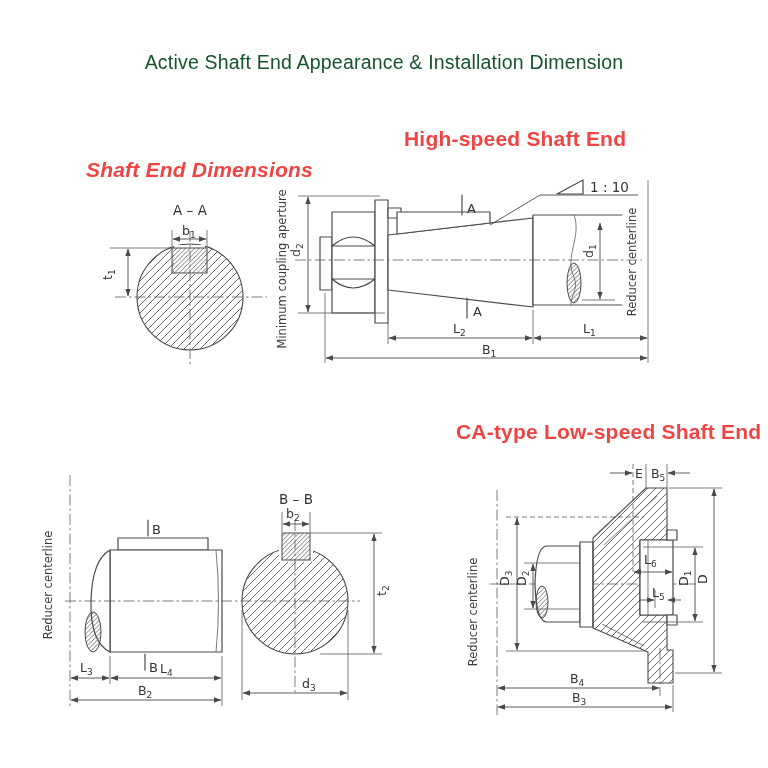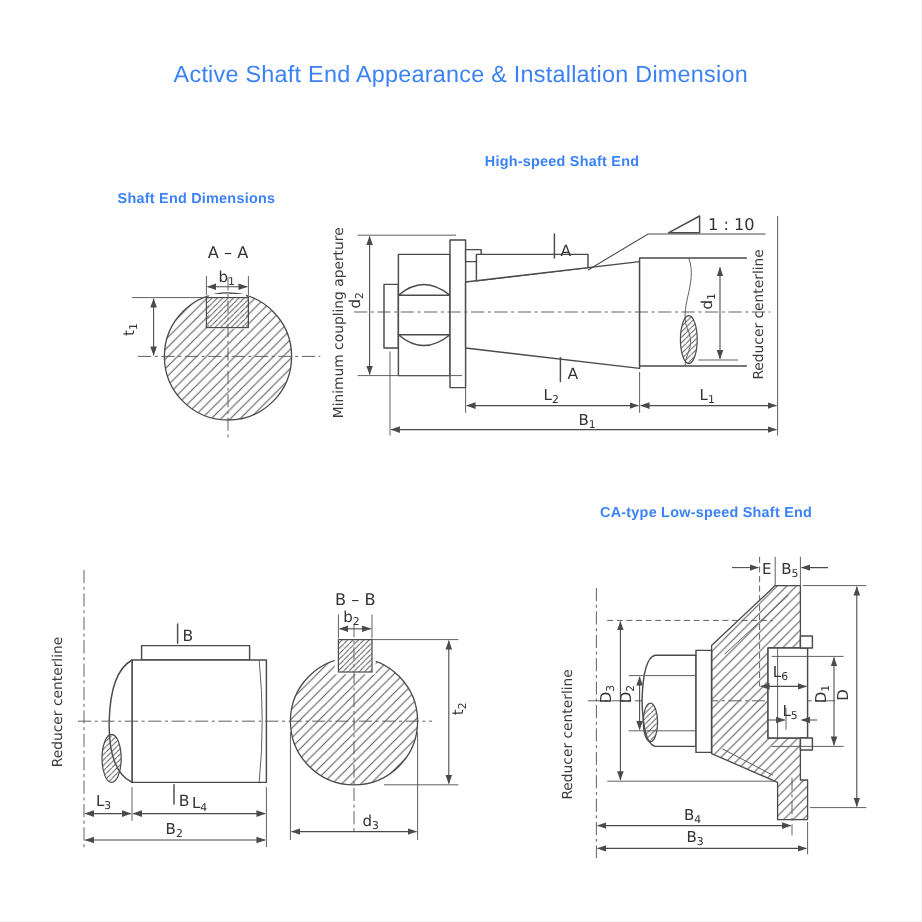--- a/index.html
+++ b/index.html
@@ -1,24 +1,24 @@
 <!DOCTYPE html>
 <html><head>
 <meta charset="utf-8">
 <style>
   html,body{margin:0;padding:0;background:#e8e8e8;}
   .page{position:relative;width:768px;height:768px;background:#ffffff;overflow:hidden;
         font-family:"Liberation Sans",sans-serif;}
   .main-title{position:absolute;top:51px;left:0;width:768px;text-align:center;
-        font-size:19.5px;font-weight:500;color:#3b82f6;letter-spacing:.2px;}
-  .heading{position:absolute;font-size:12px;font-weight:bold;color:#3b82f6;letter-spacing:.2px;}
-  .h-a{top:158px;left:98px;}
+        font-size:19.5px;font-weight:500;color:#14532d;letter-spacing:.2px;}
+  .heading{position:absolute;font-size:21px;font-weight:bold;color:#ef4444;letter-spacing:.2px;}
+  .h-a{top:158px;left:86px;font-style:italic;}
   .h-b{top:127px;left:404px;}
   .h-c{top:430px;left:107px;}
-  .h-d{top:420px;left:500px;}
+  .h-d{top:420px;left:456px;}
   svg.panel{position:absolute;overflow:visible;}
   .p-a{left:60px;top:185px;}
   .p-b{left:270px;top:165px;}
   .p-c{left:30px;top:460px;}
   .p-d{left:430px;top:450px;}
   .ol{stroke:#4a4a4a;stroke-width:1.2;fill:none;stroke-linejoin:round;stroke-linecap:round;}
   .olw{stroke:#4a4a4a;stroke-width:1.2;fill:#ffffff;stroke-linejoin:round;}
   .olh{stroke:#4a4a4a;stroke-width:1.1;fill:url(#hatch);stroke-linejoin:round;}
   .olhf{stroke:#4a4a4a;stroke-width:1.0;fill:url(#hatchf);}
   .thin{stroke:#5a5a5a;stroke-width:.8;fill:none;}

